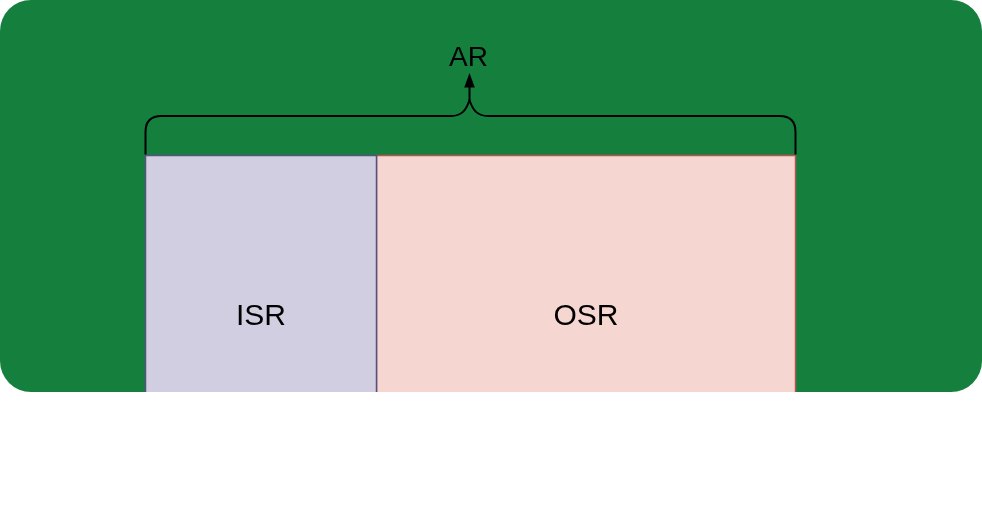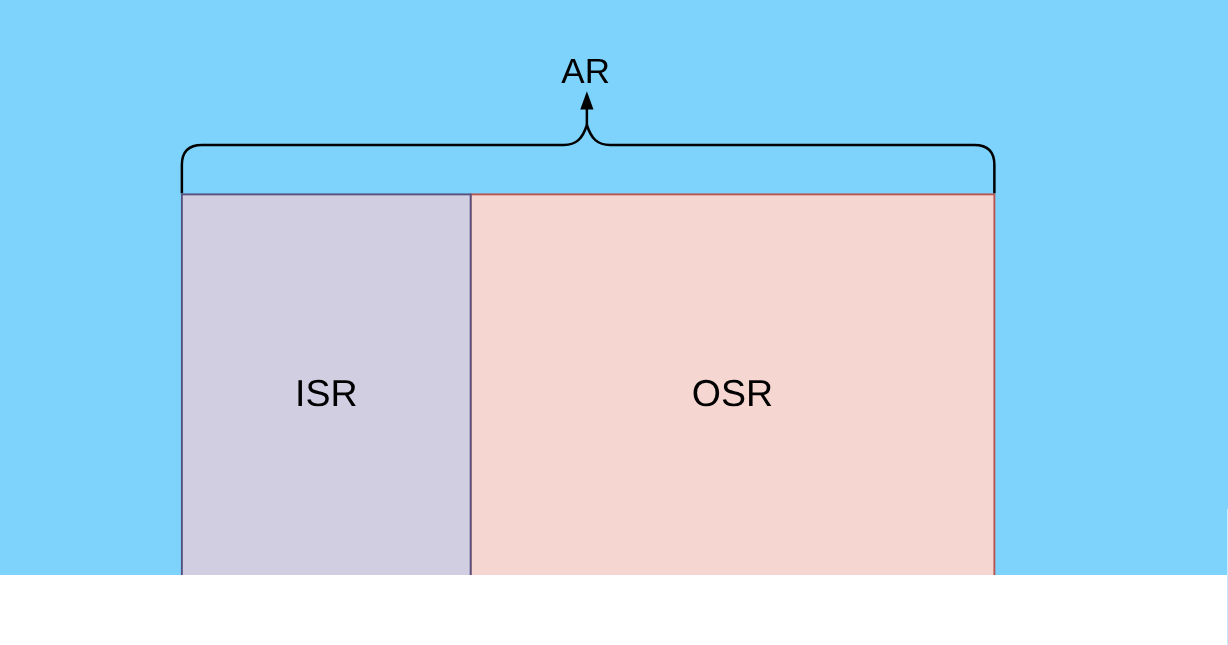--- a/index.html
+++ b/index.html
@@ -3,24 +3,25 @@
 <meta charset="utf-8">
 <style>
   html, body {
     margin: 0;
     padding: 0;
     background: #ffffff;
   }
   .canvas {
     position: relative;
     width: 982px;
-    height: 460px;
-    background: #7dd3fc;
+    height: 392px;
+    background: #15803d;
     overflow: hidden;
     font-family: "Liberation Sans", sans-serif;
+    border-radius: 31px;
   }
   svg { display: block; }
   .region-rect { stroke-width: 1.5; }
   .brace-path {
     fill: none;
     stroke-width: 2;
     stroke-linejoin: round;
   }
   .arrow-shaft {
     stroke-width: 2;

